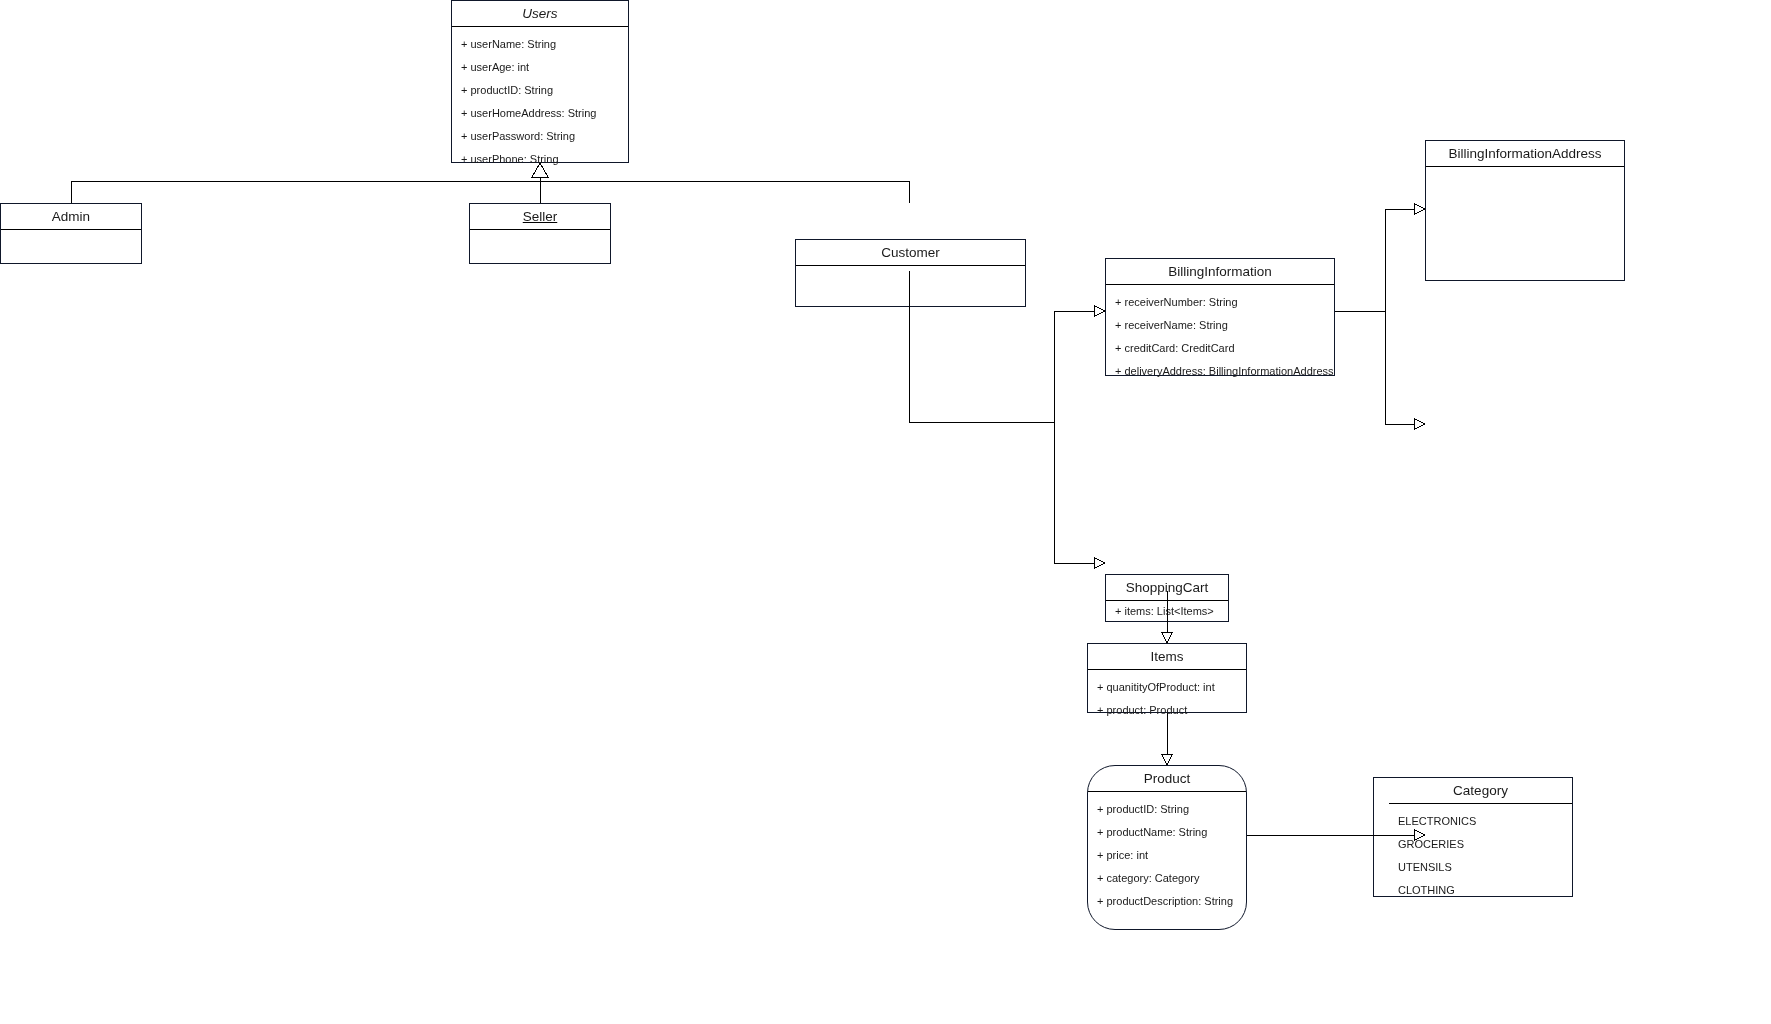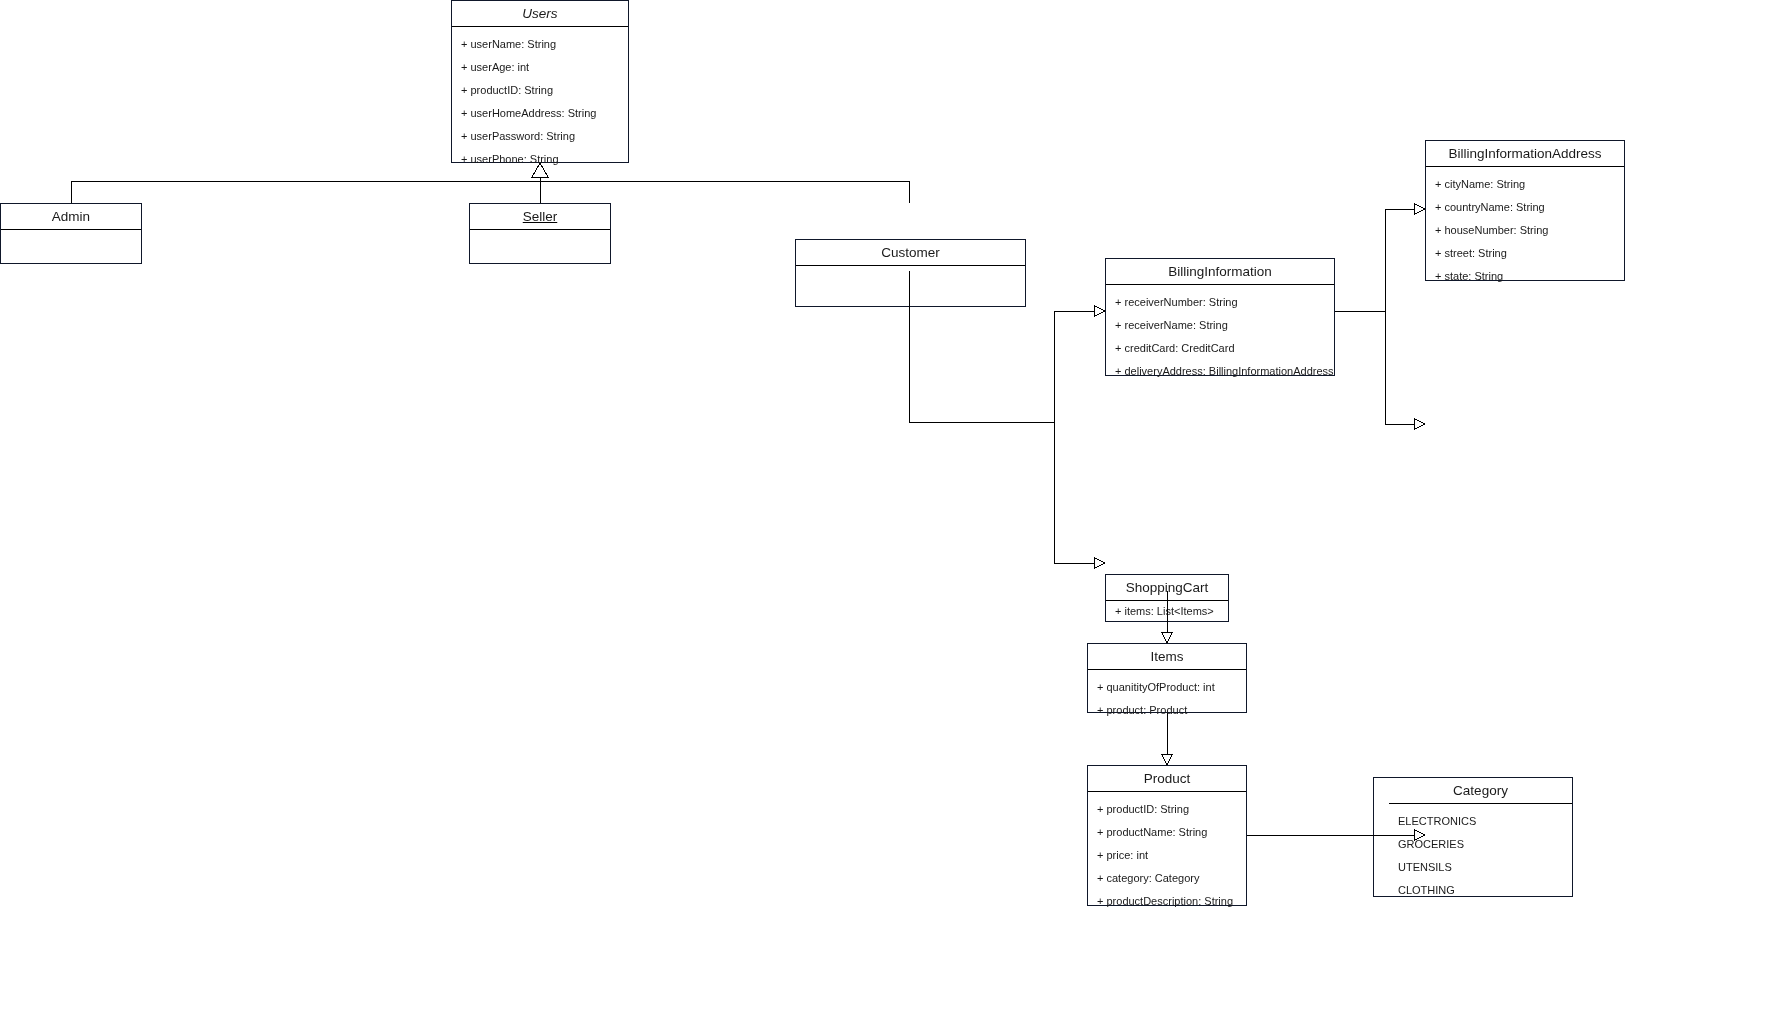--- a/index.html
+++ b/index.html
@@ -104,46 +104,39 @@
     <div class="uml-members">
       <div class="uml-member">+ receiverNumber: String</div>
       <div class="uml-member">+ receiverName: String</div>
       <div class="uml-member">+ creditCard: CreditCard</div>
       <div class="uml-member">+ deliveryAddress: BillingInformationAddress</div>
     </div>
   </div>
 
   <div class="uml-class" style="left:1425px; top:140px; width:200px; height:141px;">
     <div class="uml-title">BillingInformationAddress</div>
-    <div class="uml-members">
-      <div class="uml-member">+ cityName: String</div>
-      <div class="uml-member">+ countryName: String</div>
-      <div class="uml-member">+ houseNumber: String</div>
-      <div class="uml-member">+ street: String</div>
-      <div class="uml-member">+ state: String</div>
-    </div>
   </div>
 
 
   <div class="uml-class" style="left:1105px; top:543px; width:124px; height:48px;margin-top:31px;">
     <div class="uml-title">ShoppingCart</div>
     <div class="uml-members" style="padding:0;">
       <div class="uml-member" style="line-height:21px;height:21px;">+ items: List&lt;Items&gt;</div>
     </div>
   </div>
 
   <div class="uml-class" style="left:1087px; top:643px; width:160px; height:70px;">
     <div class="uml-title">Items</div>
     <div class="uml-members">
       <div class="uml-member">+ quanitityOfProduct: int</div>
       <div class="uml-member">+ product: Product</div>
     </div>
   </div>
 
-  <div class="uml-class" style="left:1087px; top:765px; width:160px; height:141px;">
+  <div class="uml-class" style="left:1087px; top:765px; width:160px; height:165px;border-radius:28px;">
     <div class="uml-title">Product</div>
     <div class="uml-members">
       <div class="uml-member">+ productID: String</div>
       <div class="uml-member">+ productName: String</div>
       <div class="uml-member">+ price: int</div>
       <div class="uml-member">+ category: Category</div>
       <div class="uml-member">+ productDescription: String</div>
     </div>
   </div>
 

